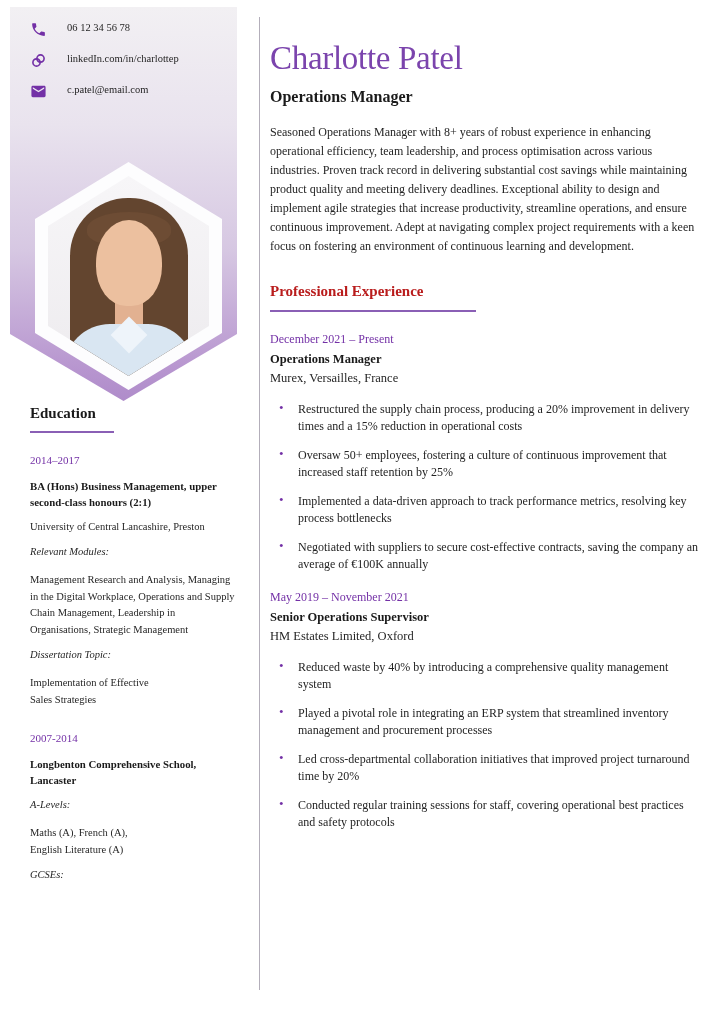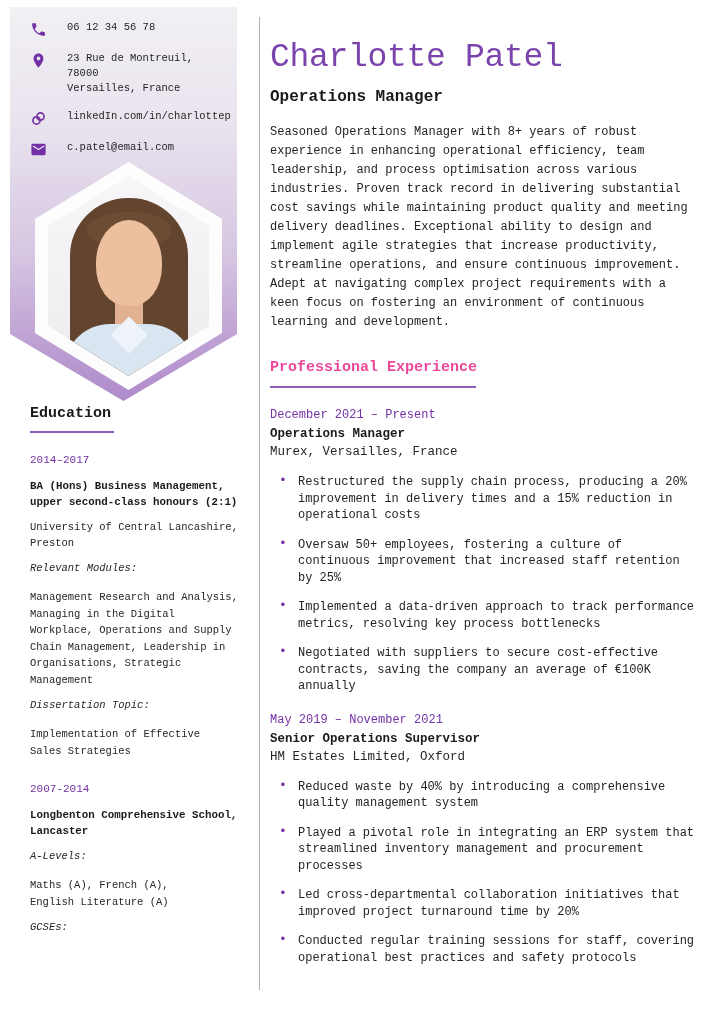--- a/index.html
+++ b/index.html
@@ -1,18 +1,18 @@
 <!DOCTYPE html>
 <html><head>
 <meta charset="utf-8">
 <style>
   html,body{margin:0;padding:0;background:#ffffff;}
   .page{
     position:relative;width:724px;height:1024px;background:#ffffff;overflow:hidden;
-    font-family:Liberation Mono, monospace;color:#262626;
+    font-family:Liberation Serif, serif;color:#262626;
   }
   
   .panel-bg{
     position:absolute;left:10px;top:7px;width:227px;height:394px;
     background:linear-gradient(180deg,#f2f0f3 0%,#e9e3ee 30%,#d6c7e2 62%,#b795cf 92%,#af8cca 100%);
     clip-path:polygon(0 0,100% 0,100% 83%,50% 100%,0 83%);
   }
   .contact{position:absolute;left:30px;top:20px;width:200px;}
   .contact-row{display:flex;align-items:flex-start;margin-bottom:13px;}
   .contact-row .cicon{flex:0 0 17px;width:17px;height:17px;margin-right:20px;margin-top:1px;}
@@ -45,21 +45,21 @@
   .side-sub{font-size:10.5px;line-height:16px;margin-top:9px;}
   .side-label{font-size:10.5px;font-style:italic;margin-top:11px;}
   .side-text{font-size:10.5px;line-height:16.5px;margin-top:15px;white-space:pre-line;}
   
   .divider{position:absolute;left:259px;top:17px;width:1px;height:973px;background:#b3aeba;}
   
   .main{position:absolute;left:270px;top:40px;width:430px;}
   .name{font-size:33px;font-weight:400;color:#7b44ad;margin:0;line-height:36px;letter-spacing:-0.3px;}
   .job-title{font-size:16px;font-weight:bold;color:#1a1a1a;margin:12px 0 0 0;}
   .summary{font-size:12px;line-height:19px;margin:17px 0 0 0;color:#242424;}
-  .exp-heading{font-size:15px;font-weight:bold;color:#ec4899;margin:27px 0 0 0;}
+  .exp-heading{font-size:15px;font-weight:bold;color:#b91c1c;margin:27px 0 0 0;}
   .exp-rule{width:206px;height:2px;background:#8a5fb5;margin-top:10px;}
   .job{margin-top:20px;}
   .job + .job{margin-top:18px;}
   .job-date{font-size:12px;color:#7330a6;}
   .job-role{font-size:12.5px;font-weight:bold;color:#1a1a1a;margin-top:5px;}
   .job-company{font-size:12.5px;margin-top:4px;}
   ul.bullets{list-style:none;margin:15px 0 0 0;padding:0;}
   ul.bullets li{
     position:relative;padding-left:28px;font-size:12px;line-height:16.5px;margin-bottom:13px;color:#242424;
   }
@@ -73,29 +73,20 @@
   <div class="panel-bg"></div>
 
   <div class="contact">
     <div class="contact-row">
       <span class="cicon">
         <svg viewBox="0 0 24 24" width="17" height="17">
             <path fill="#7330a6" d="M6.62 10.79c1.44 2.83 3.76 5.14 6.59 6.59l2.2-2.21c.27-.27.67-.36 1.02-.24 1.12.37 2.33.57 3.57.57.55 0 1 .45 1 1V20c0 .55-.45 1-1 1-9.39 0-17-7.61-17-17 0-.55.45-1 1-1h3.5c.55 0 1 .45 1 1 0 1.25.2 2.45.57 3.57.11.35.03.74-.25 1.02l-2.2 2.2z"></path>
           </svg>
       </span>
       <span class="ctext">06 12 34 56 78</span>
-    </div>
-    <div class="contact-row">
-      <span class="cicon">
-        <svg viewBox="0 0 24 24" width="17" height="17">
-            <path fill="#7330a6" d="M12 2C8.13 2 5 5.13 5 9c0 5.25 7 13 7 13s7-7.75 7-13c0-3.87-3.13-7-7-7zm0 9.5c-1.38 0-2.5-1.12-2.5-2.5s1.12-2.5 2.5-2.5 2.5 1.12 2.5 2.5-1.12 2.5-2.5 2.5z"></path>
-          </svg>
-      </span>
-      <span class="ctext">23 Rue de Montreuil, 78000
-Versailles, France</span>
     </div>
     <div class="contact-row">
       <span class="cicon">
         <svg viewBox="0 0 24 24" width="17" height="17">
             <g fill="none" stroke="#7330a6" stroke-width="2.3">
               <circle cx="9.2" cy="14.8" r="5.1"></circle>
               <circle cx="14.8" cy="9.2" r="5.1"></circle>
             </g>
           </svg>
       </span>

